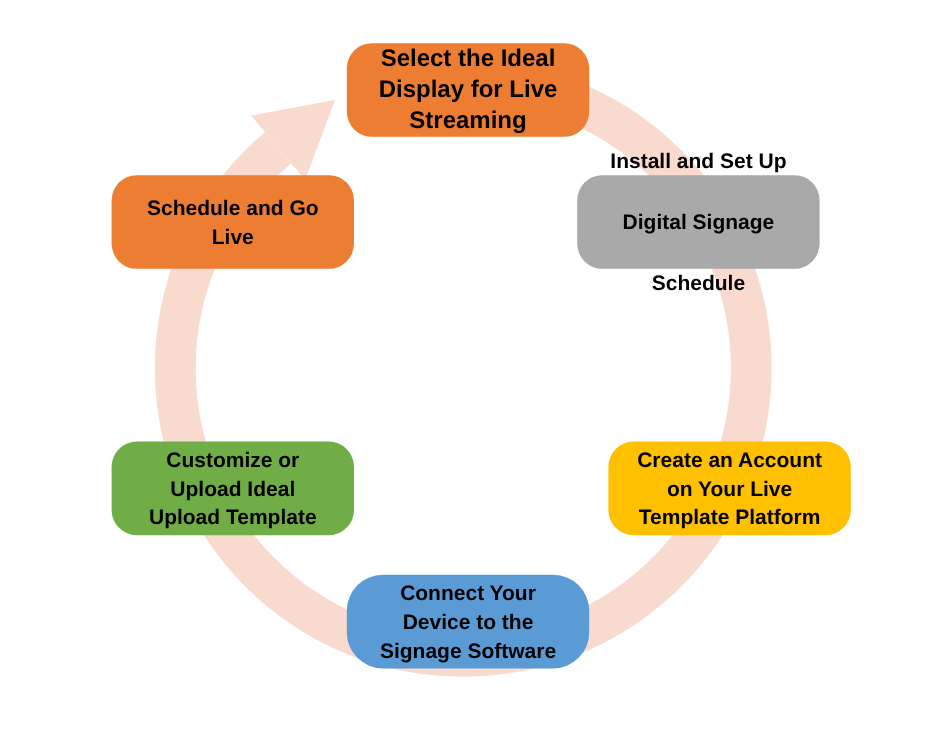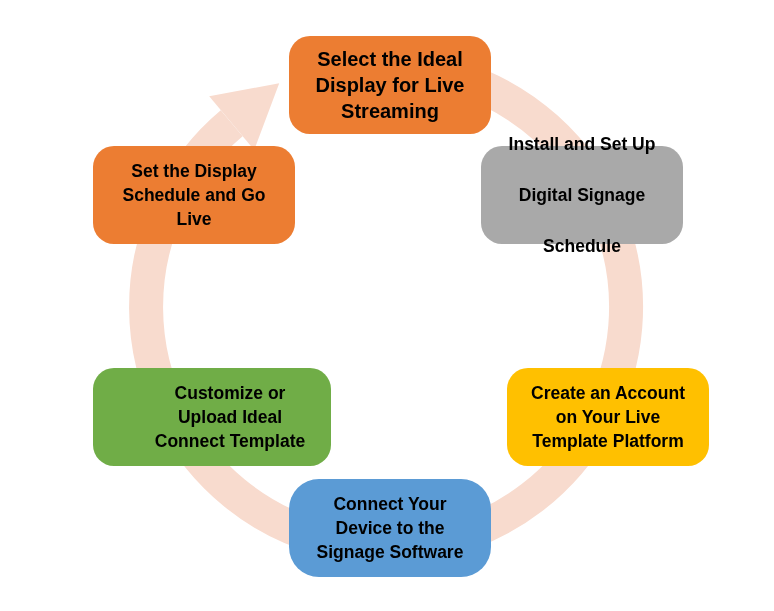--- a/index.html
+++ b/index.html
@@ -18,21 +18,21 @@
   .cycle-svg {
     position: absolute;
     left: 0;
     top: 0;
     z-index: 1;
   }
   .step {
     position: absolute;
     z-index: 2;
     width: 202px;
-    height: 98px;
+    height: 78px;
     border-radius: 21px;
     display: flex;
     flex-direction: column;
     align-items: center;
     justify-content: center;
     text-align: center;
     color: #000000;
     font-weight: bold;
     font-size: 17.5px;
     line-height: 24px;
@@ -78,25 +78,24 @@
     <span class="line">on Your Live</span>
     <span class="line">Template Platform</span>
   </div>
 
   <div class="step pos-bottom" style="background-color: rgb(91, 155, 213); border-radius: 30px;">
     <span class="line">Connect Your</span>
     <span class="line">Device to the</span>
     <span class="line">Signage Software</span>
   </div>
 
-  <div class="step pos-bottom-left" style="background-color: rgb(112, 173, 71); padding-left: 36px;">
+  <div class="step pos-bottom-left" style="background-color: rgb(112, 173, 71);">
     <span class="line">Customize or</span>
     <span class="line">Upload Ideal</span>
-    <span class="line">Connect Template</span>
+    <span class="line">Upload Template</span>
   </div>
 
   <div class="step pos-top-left" style="background-color: rgb(236, 125, 50);">
-    <span class="line">Set the Display</span>
     <span class="line">Schedule and Go</span>
     <span class="line">Live</span>
   </div>
 
 </div>
 
 </body></html>

